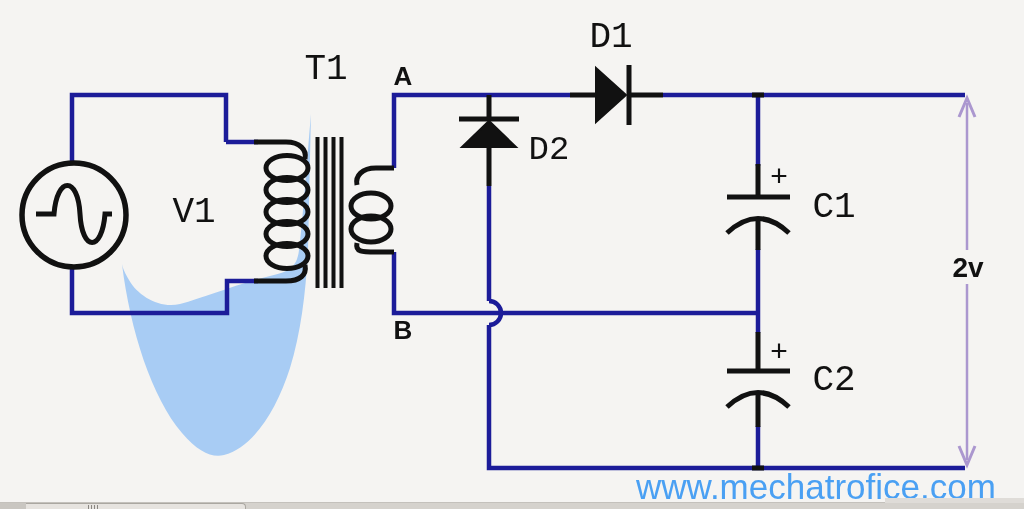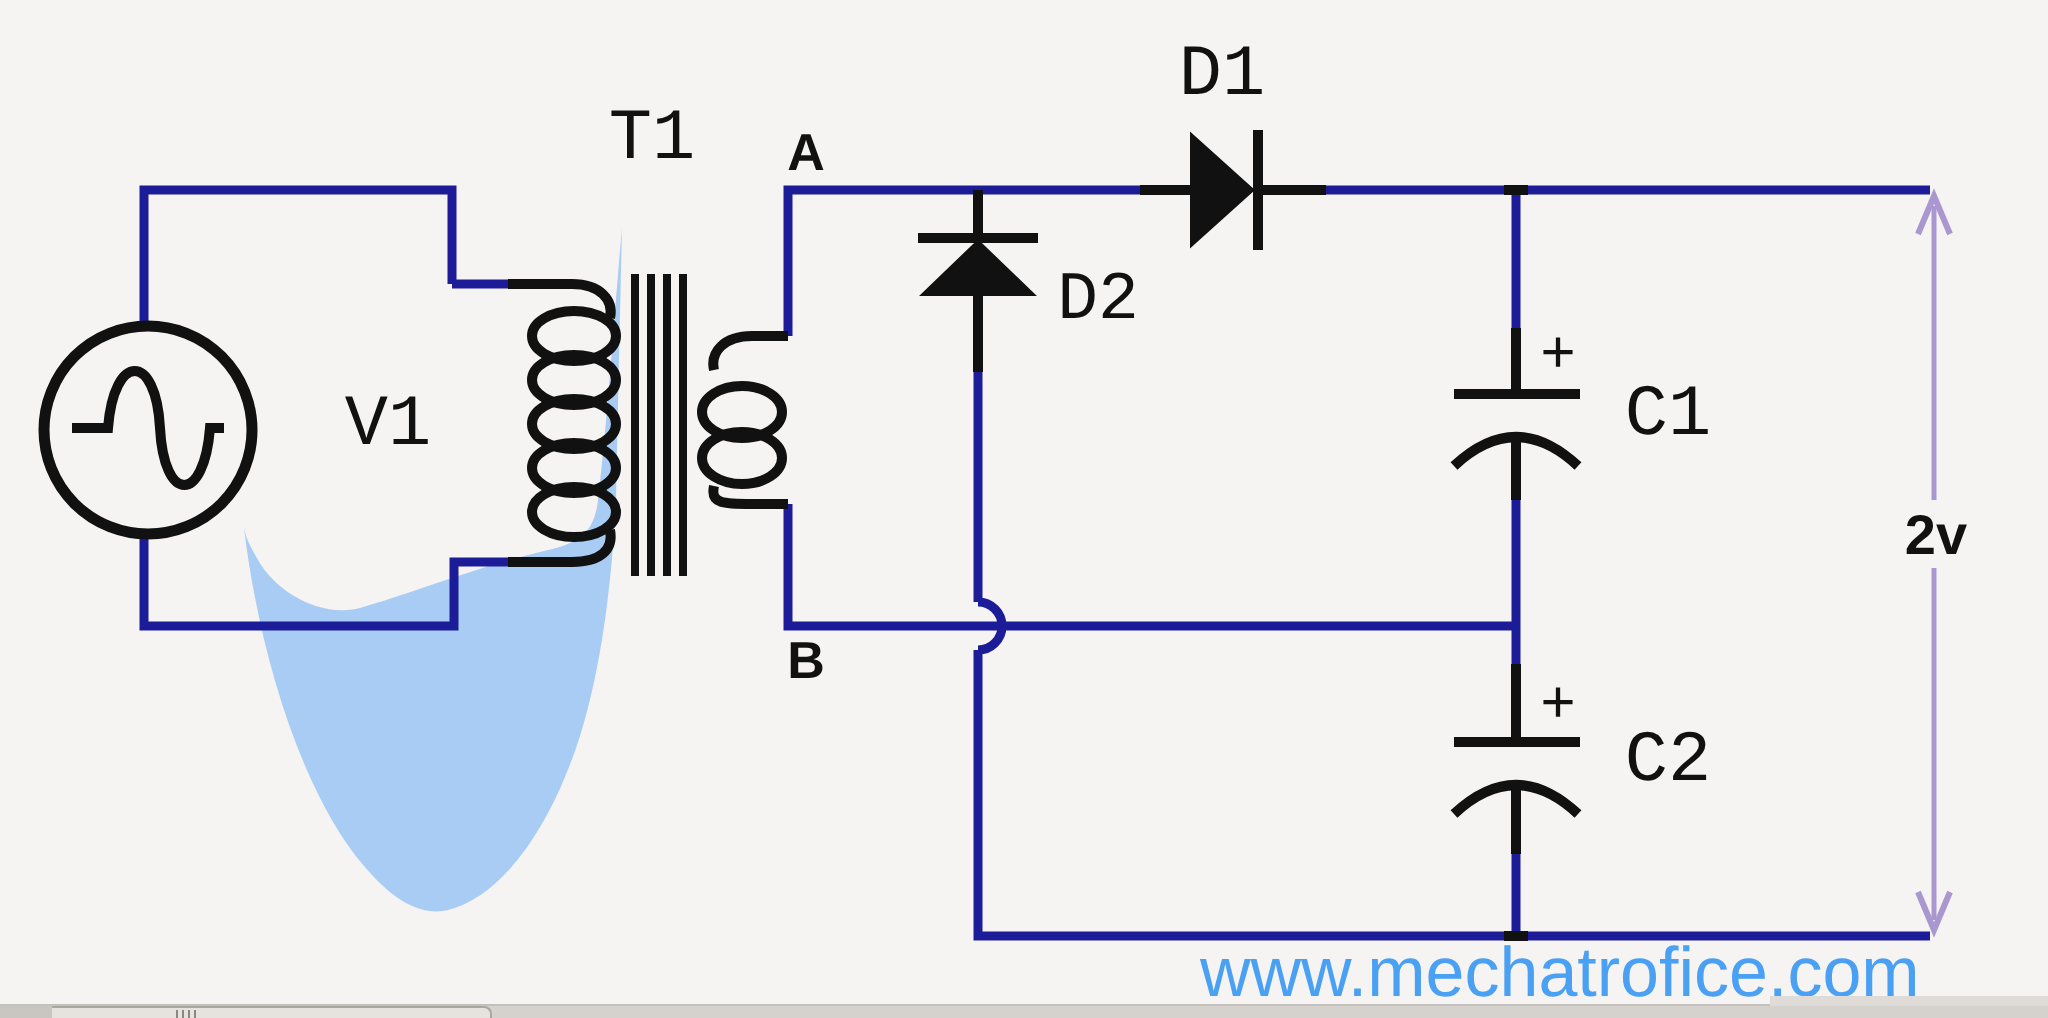--- a/index.html
+++ b/index.html
@@ -20,21 +20,21 @@
   .arrowhead{stroke:#ab97cf;stroke-width:3;fill:none;stroke-linejoin:miter;}
 
   text{fill:#111111;}
   .lbl-mono{font-family:"Liberation Mono","DejaVu Sans Mono",monospace;font-size:36px;}
   .lbl-mono-sm{font-family:"Liberation Mono","DejaVu Sans Mono",monospace;font-size:34px;}
   .lbl-node{font-family:"Liberation Sans",sans-serif;font-size:26px;font-weight:bold;}
   .lbl-out{font-family:"Liberation Sans",sans-serif;font-size:28px;font-weight:bold;}
   .lbl-plus{font-family:"Liberation Sans",sans-serif;font-size:30px;}
 
   .watermark-url{
-    position:absolute;left:600px;top:469px;width:388px;
+    position:absolute;left:636px;top:469px;width:388px;
     font-size:35px;line-height:36px;color:#4aa0f3;letter-spacing:0px;
     font-family:"Liberation Sans",sans-serif;white-space:nowrap;
   }
 
   .bottom-bar{position:absolute;left:0;top:502px;width:1024px;height:7px;background:#d5d2cd;border-top:1px solid #c4c1bc;}
   .bb-left-box{position:absolute;left:0;top:0;width:26px;height:7px;background:#c9c6c1;}
   .bb-tab{position:absolute;left:26px;top:0;width:219px;height:6px;background:#e6e3df;border:1px solid #aaa7a1;border-left:none;border-bottom:none;border-top-right-radius:4px;}
   .grip{position:absolute;left:62px;top:1px;width:10px;height:4px;
     background:repeating-linear-gradient(90deg,#8a8782 0 1px,rgba(0,0,0,0) 1px 3px);}
   .bb-right{position:absolute;left:885px;top:-5px;width:139px;height:5px;background:#dfdcd8;}

